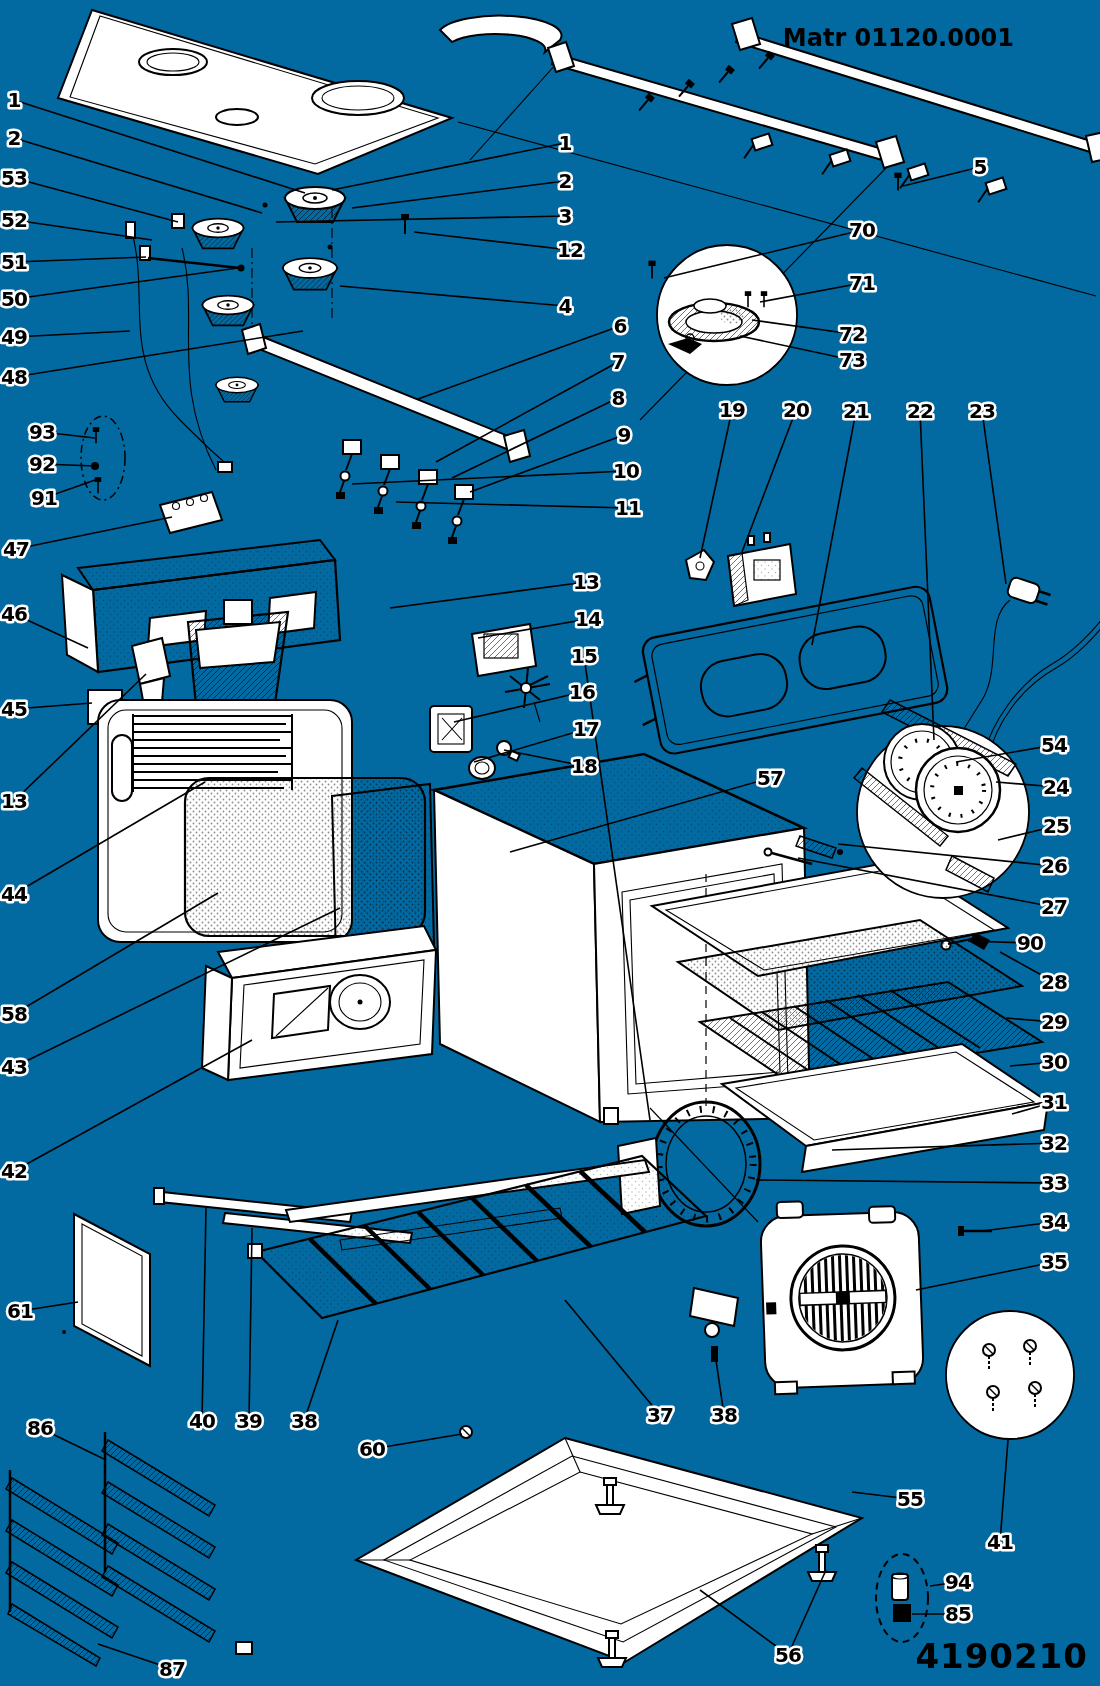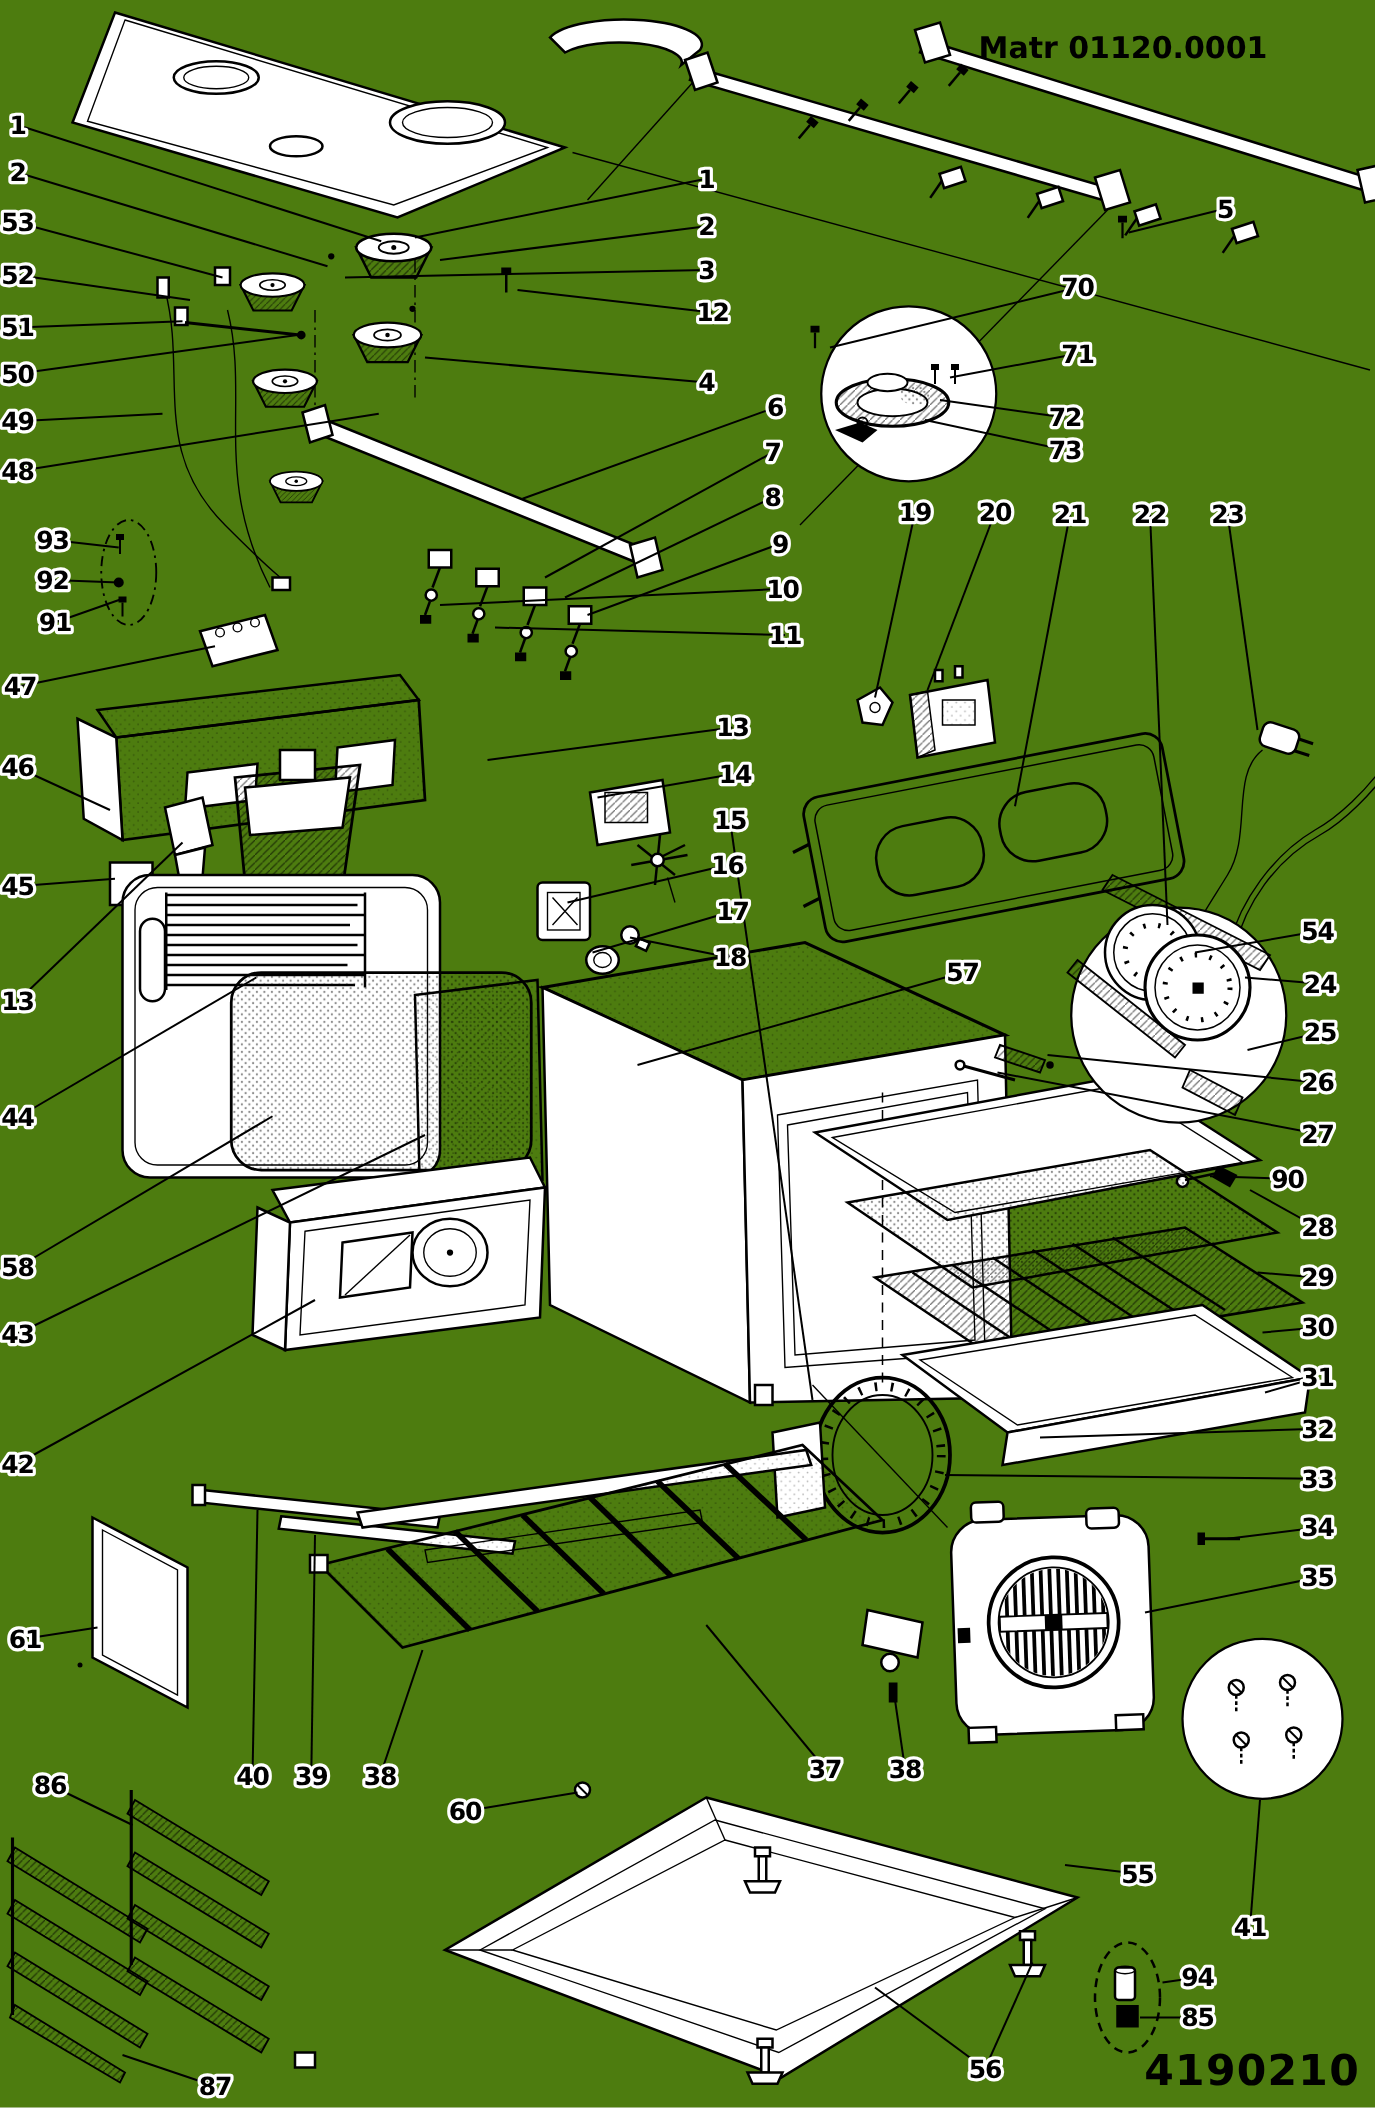--- a/index.html
+++ b/index.html
@@ -1,16 +1,16 @@
 <!DOCTYPE html>
 <html><head>
 <meta charset="utf-8">
 <style>
   html,body{margin:0;padding:0;background:#e8e8e8;}
-  .sheet{position:relative;width:1100px;height:1686px;background:#4d7c0f;margin:0 auto;
+  .sheet{position:relative;width:1100px;height:1686px;background:#0369a1;margin:0 auto;
          font-family:"DejaVu Sans",sans-serif;overflow:hidden;}
   svg{display:block}
   .part{fill:#fff;stroke:#000;stroke-width:2}
   .thin{fill:none;stroke:#000;stroke-width:1.1}
   .leader{stroke:#000;stroke-width:1.6;fill:none}
   .callout{font:700 20px "DejaVu Sans",sans-serif;letter-spacing:-1px;fill:#000;
            text-anchor:middle;paint-order:stroke;stroke:#fff;stroke-width:5px;stroke-linejoin:round;}
   .matr{font:700 24px "DejaVu Sans",sans-serif;fill:#000;text-anchor:end}
   .code{font:700 34px "DejaVu Sans",sans-serif;fill:#000;text-anchor:end;letter-spacing:1px}
 </style>

